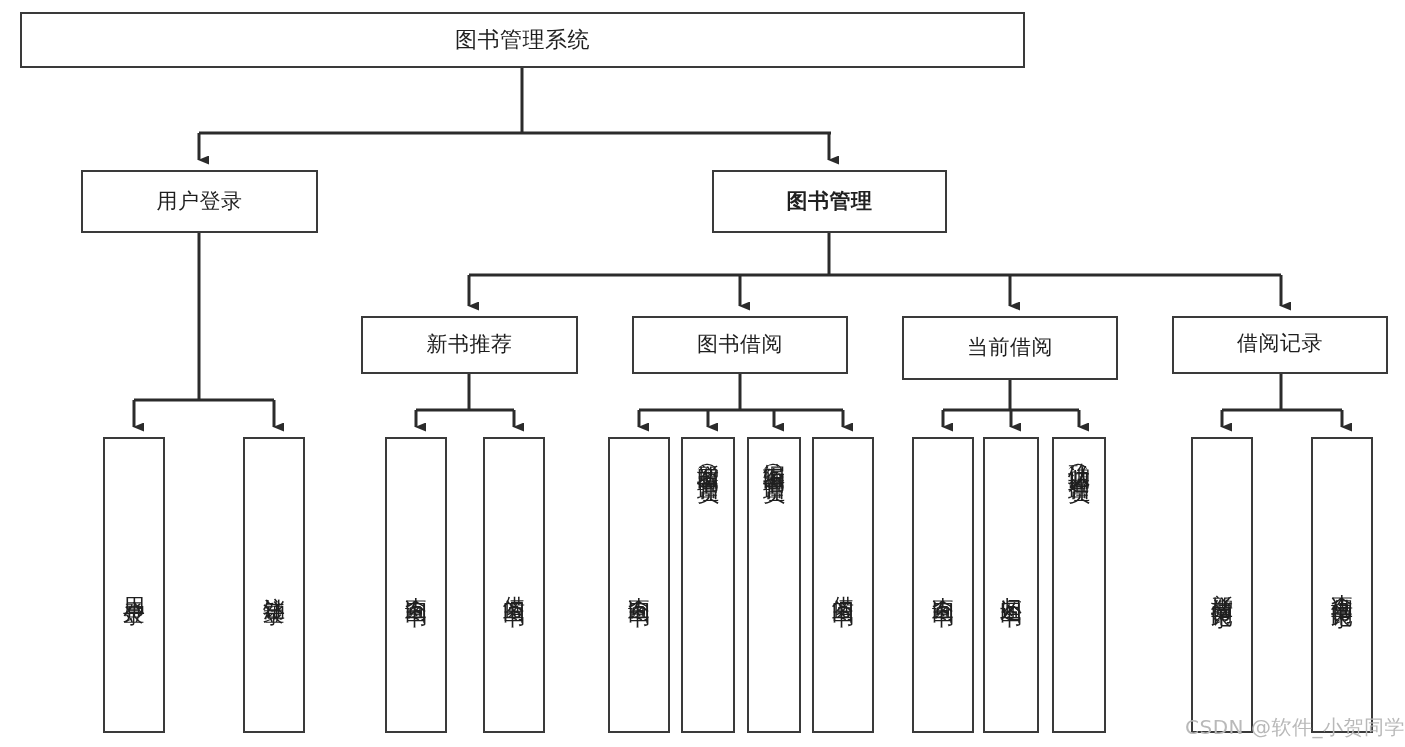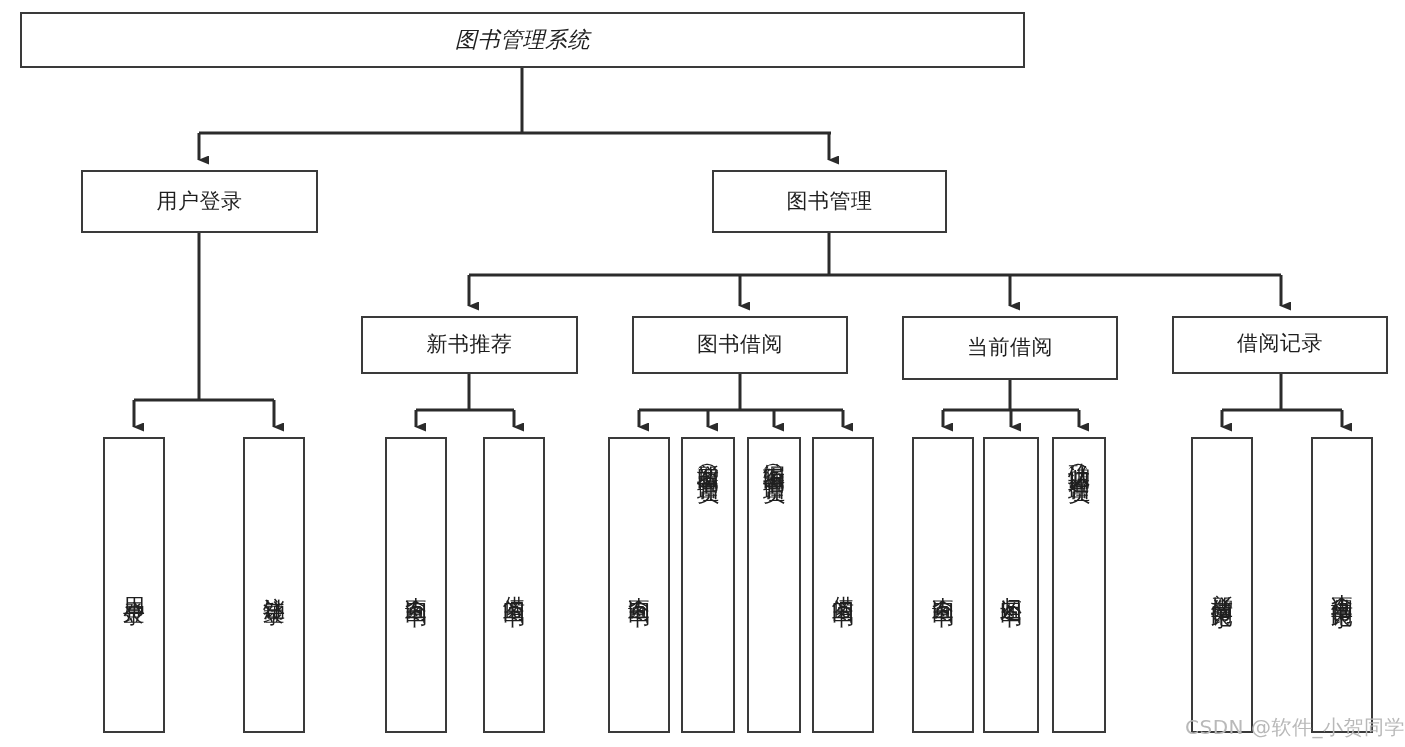--- a/index.html
+++ b/index.html
@@ -41,21 +41,20 @@
     letter-spacing: 0.5px;
   }
   
   .node.h .label {
     font-size: 21px;
     line-height: 1.1;
     white-space: nowrap;
   }
   .node.root .label {
     font-size: 22px;
-    font-style: italic;
   }
   
   .node.v {
     align-items: center;
     justify-content: center;
     padding: 4px 0;
   }
   .node.v .label {
     writing-mode: vertical-rl;
     text-orientation: upright;
@@ -137,21 +136,21 @@
     </g>
   </svg>
 
   <div class="node h root" style="left:20px; top:12px; width:1005px; height:56px;">
     <span class="label">图书管理系统</span>
   </div>
 
   <div class="node h" style="left:81px; top:170px; width:237px; height:63px;">
     <span class="label">用户登录</span>
   </div>
-  <div class="node h" style="left:712px; top:170px; width:235px; height:63px;">
+  <div class="node h" style="left:712px; top:170px; width:235px; height:63px;font-weight:bold;">
     <span class="label">图书管理</span>
   </div>
 
   <div class="node h" style="left:361px; top:316px; width:217px; height:58px;">
     <span class="label">新书推荐</span>
   </div>
   <div class="node h" style="left:632px; top:316px; width:216px; height:58px;">
     <span class="label">图书借阅</span>
   </div>
   <div class="node h" style="left:902px; top:316px; width:216px; height:64px;">

